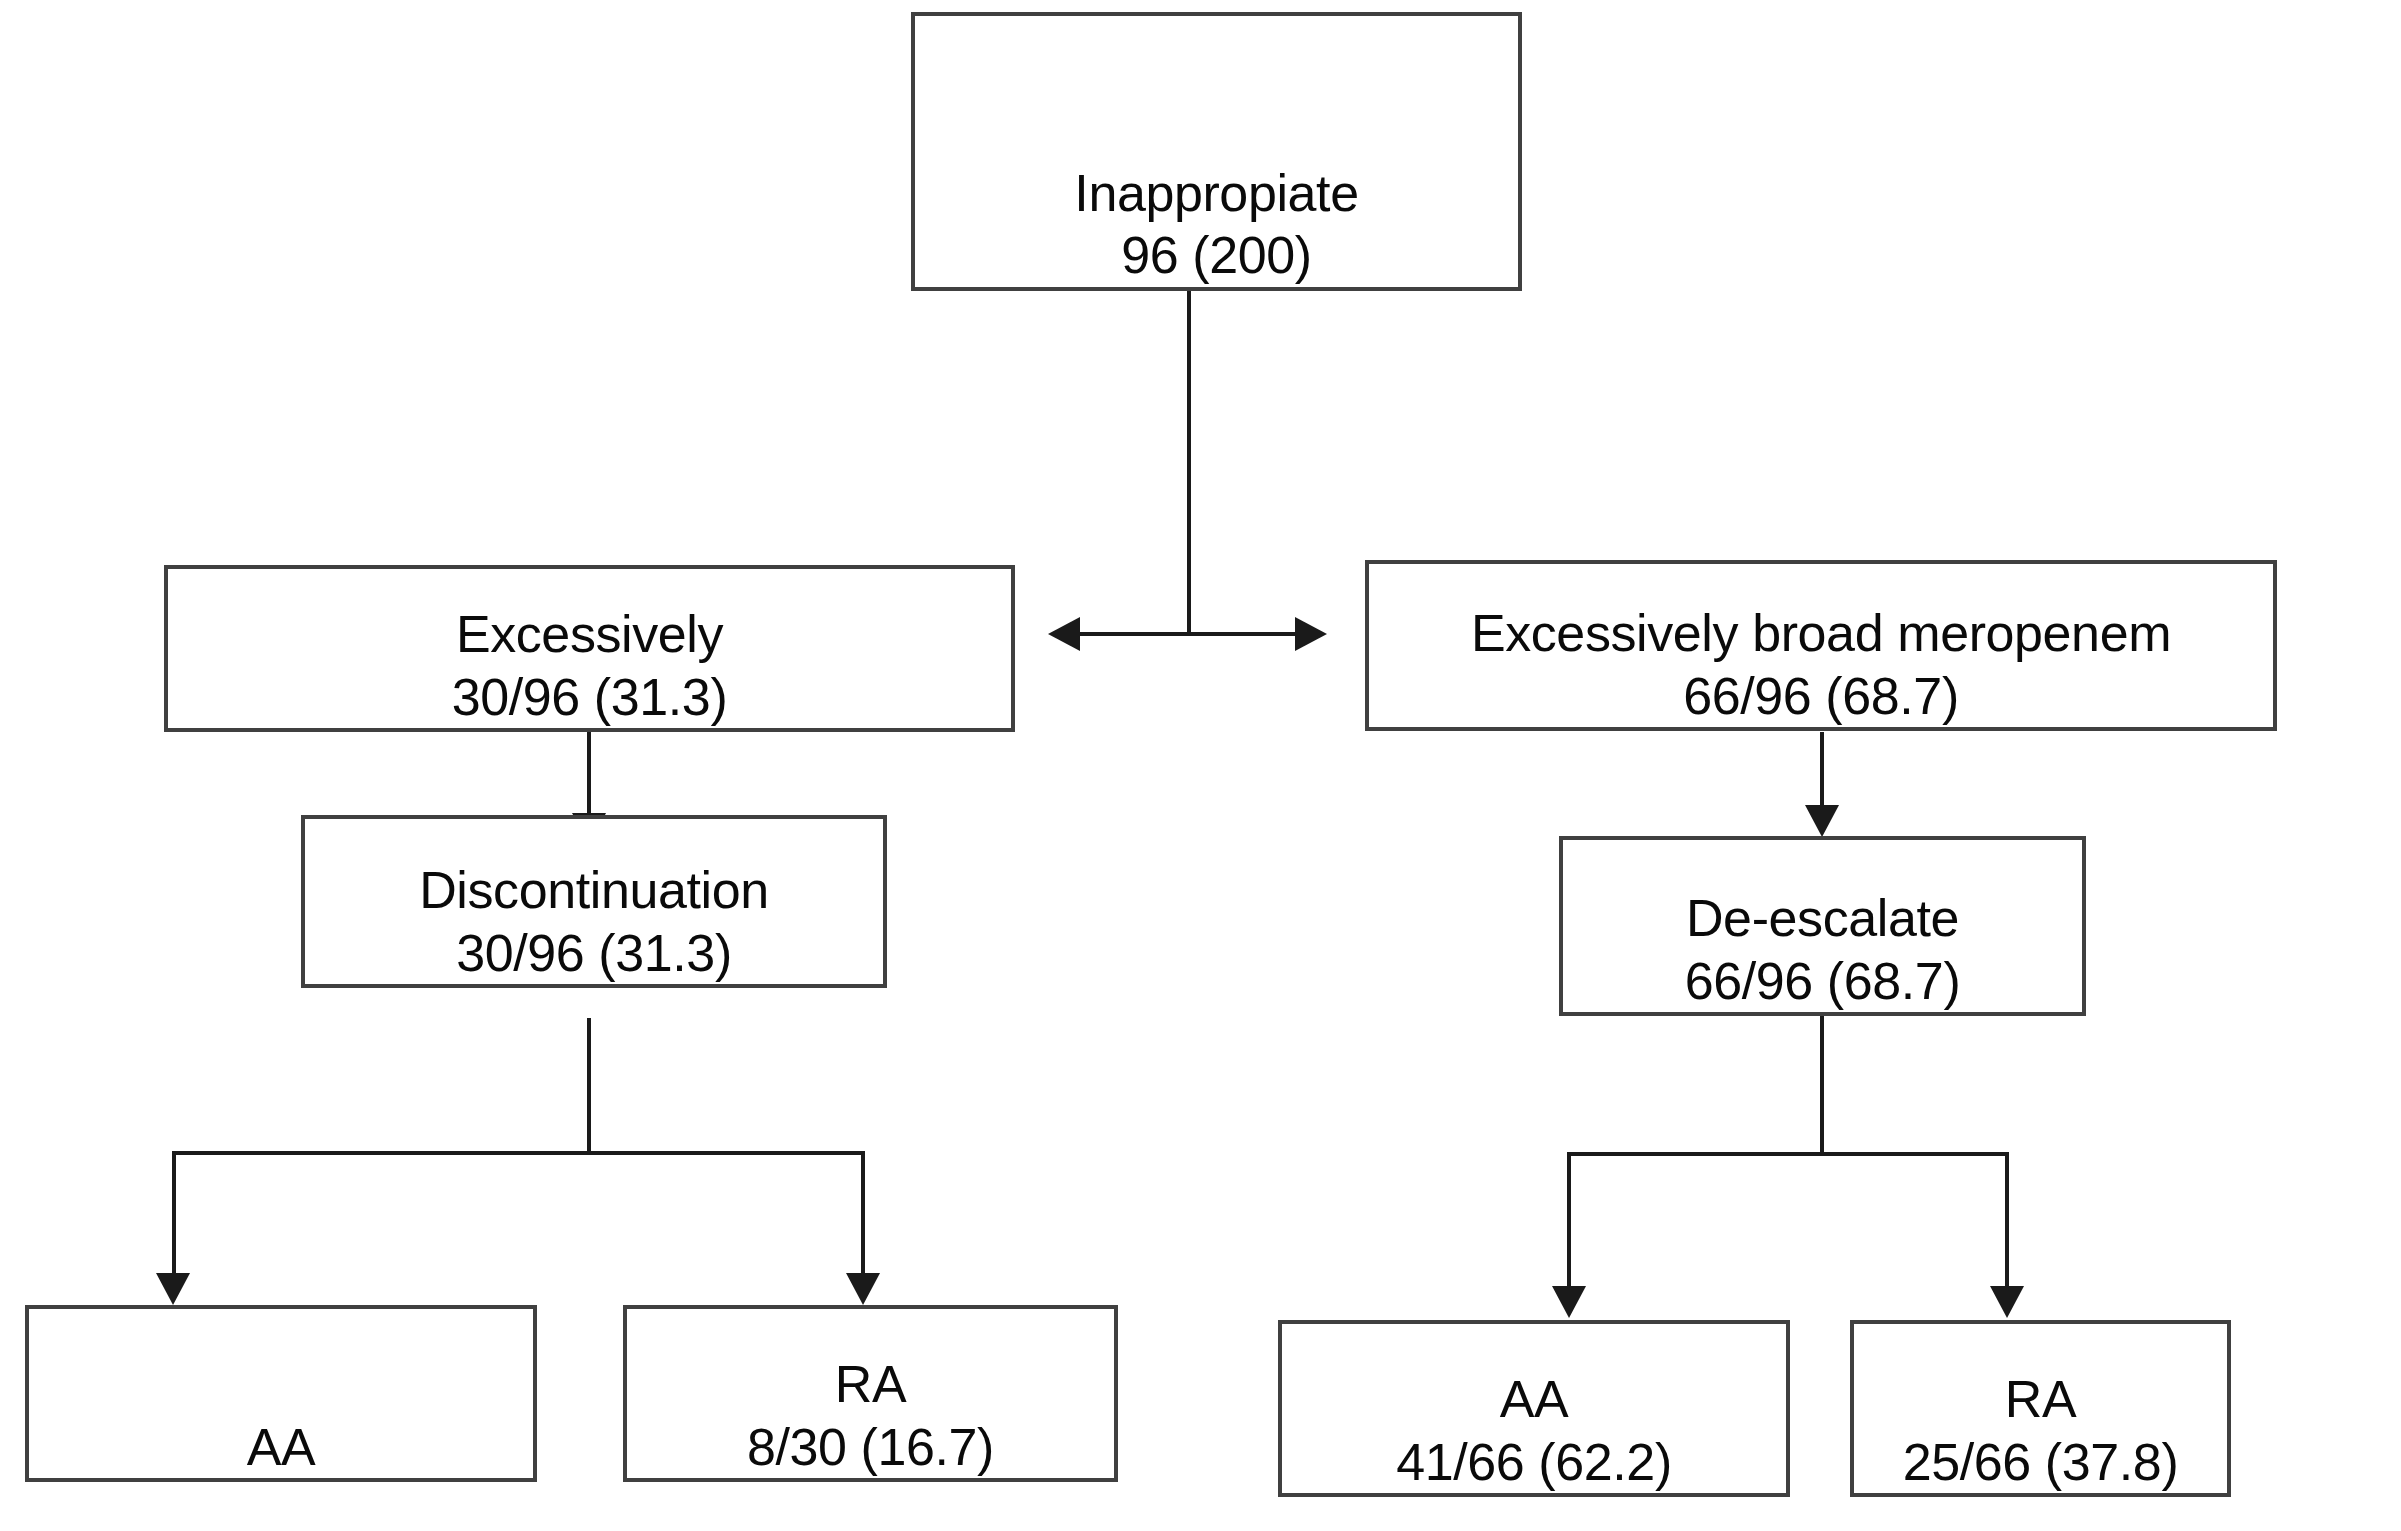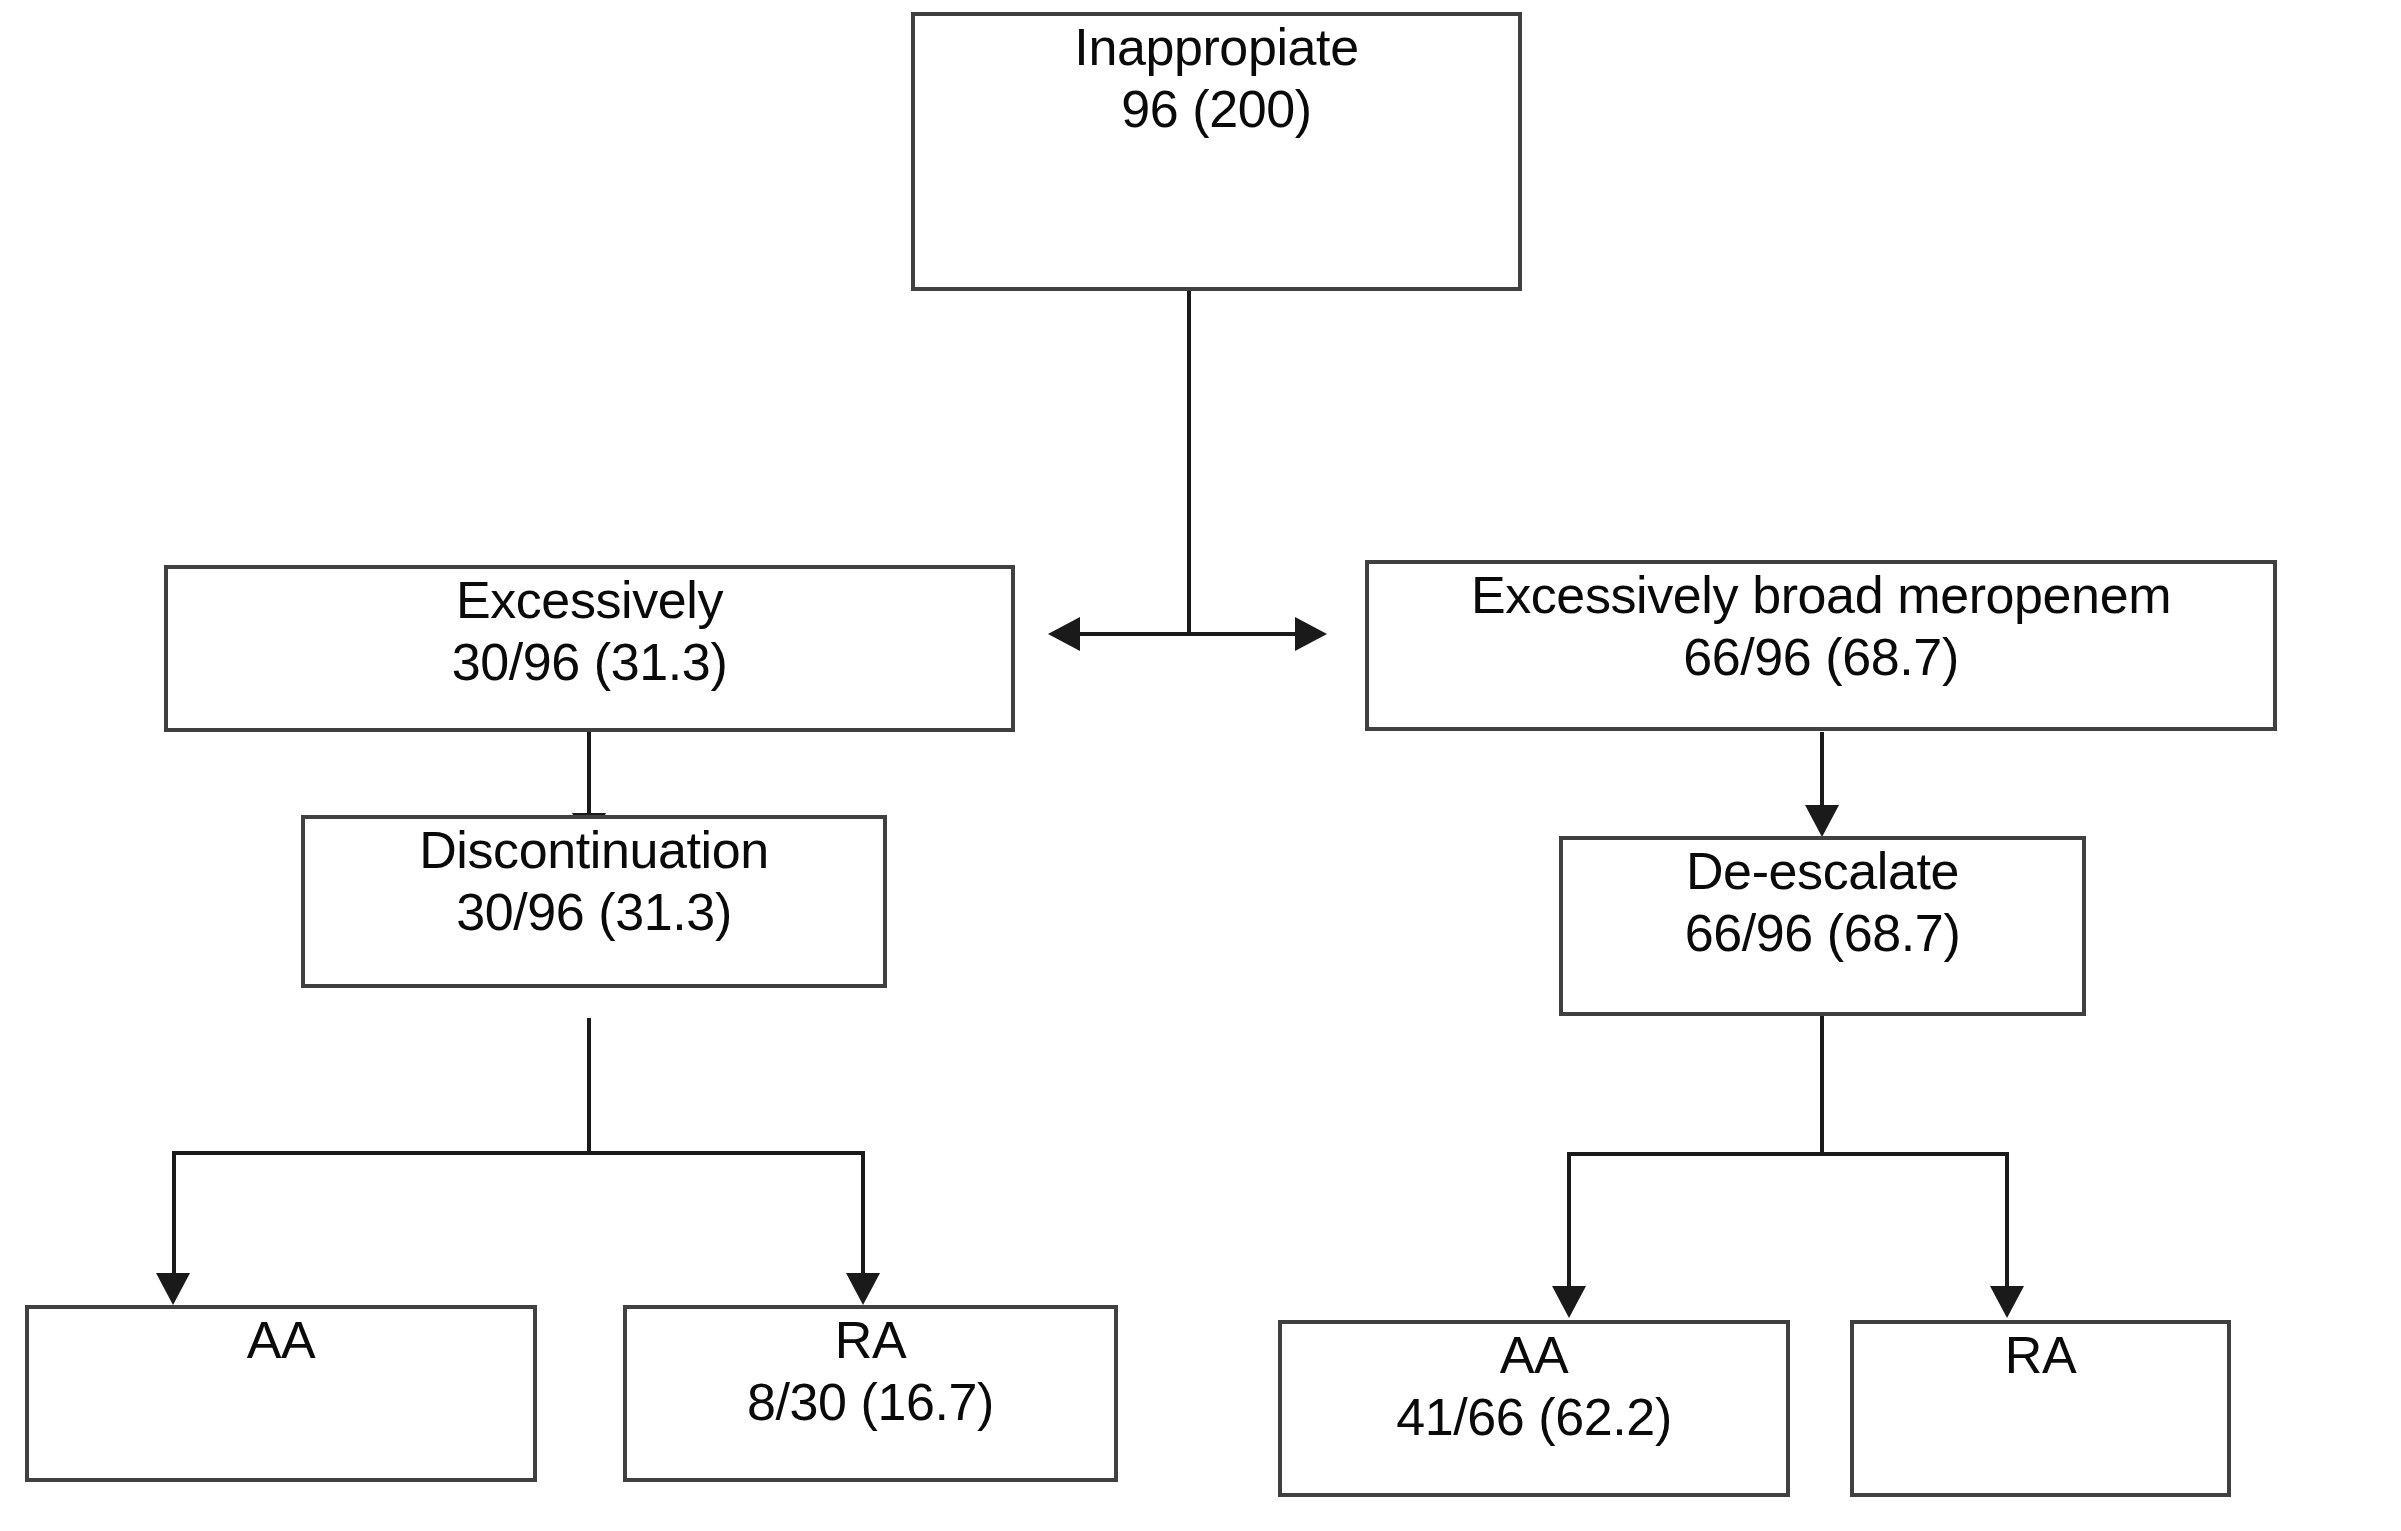--- a/index.html
+++ b/index.html
@@ -18,21 +18,21 @@
     overflow: hidden;
   }
   .node {
     position: absolute;
     box-sizing: border-box;
     border: 4.2px solid #404040;
     background: #ffffff;
     display: flex;
     flex-direction: column;
     align-items: center;
-    justify-content: flex-start;
+    justify-content: flex-end;
     text-align: center;
     color: #0a0a0a;
     font-family: "Liberation Sans", sans-serif;
     font-size: 52px;
     line-height: 1.20;
     letter-spacing: -0.4px;
   }
   .node .ln {
     display: block;
     white-space: nowrap;
@@ -141,16 +141,17 @@
     <span class="ln">8/30 (16.7)</span>
   </div>
 
   <div class="node" id="node-r-aa">
     <span class="ln">AA</span>
     <span class="ln">41/66 (62.2)</span>
   </div>
 
   <div class="node" id="node-r-ra">
     <span class="ln">RA</span>
+    <span class="ln">25/66 (37.8)</span>
   </div>
 
 </div>
 
 
 </body></html>

